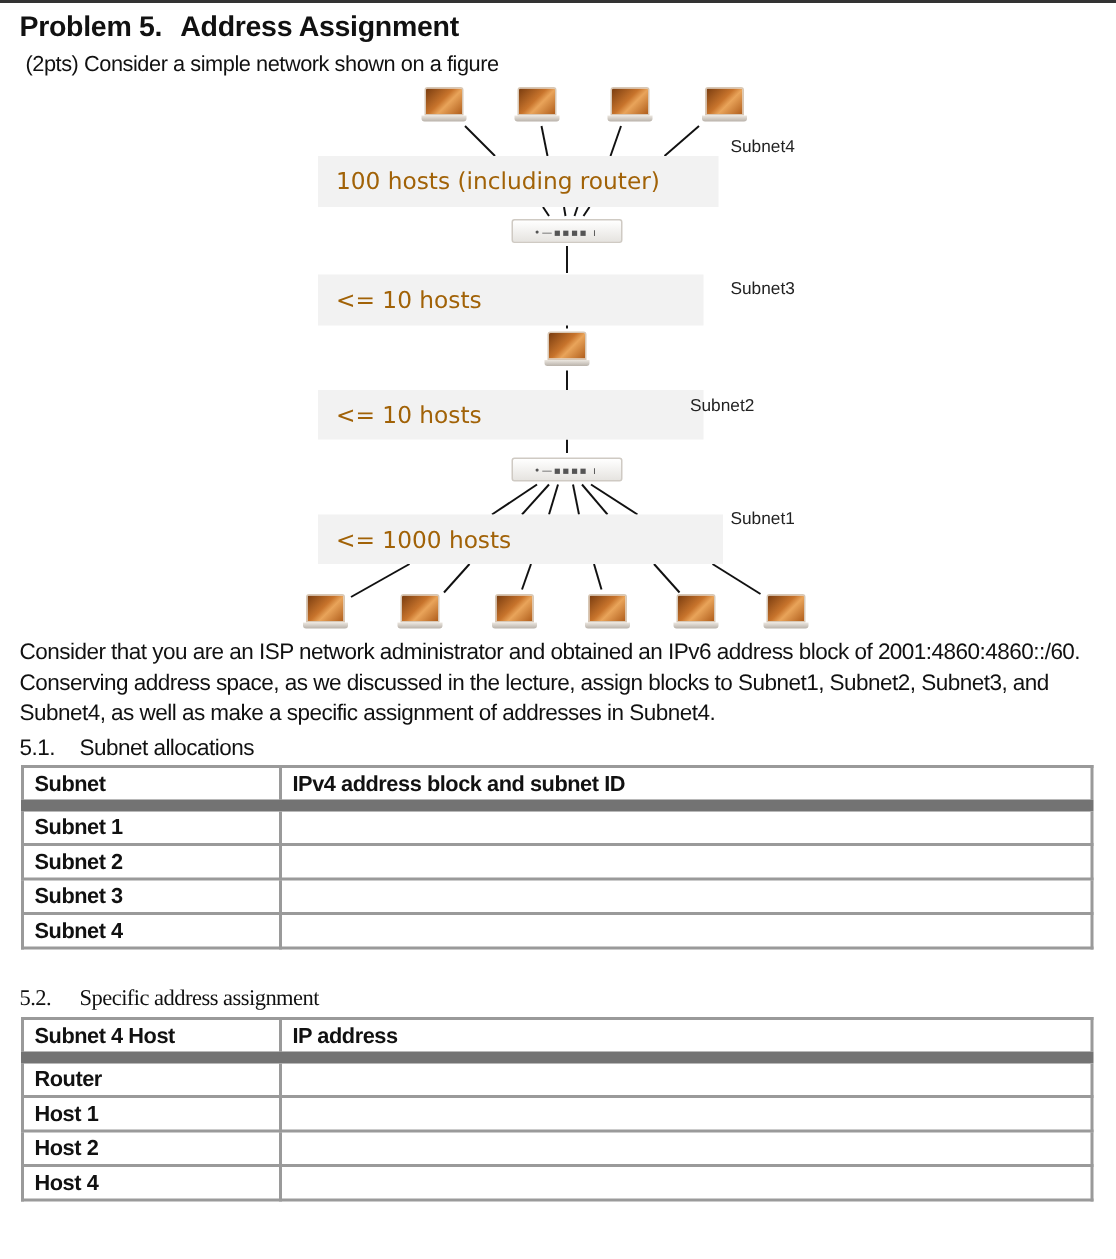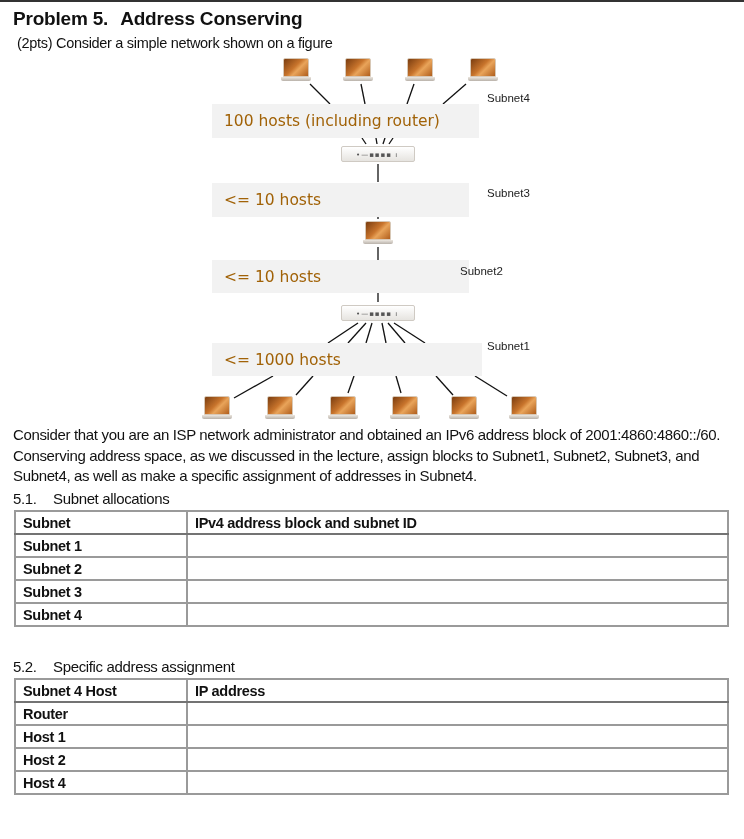--- a/index.html
+++ b/index.html
@@ -26,30 +26,30 @@
     .router { position: absolute; width: 74px; height: 16px; background: linear-gradient(#ffffff, #e6e4e0); border: 1px solid #cfcac3; border-radius: 2px; box-sizing: border-box; }
     .router .ports { position: absolute; left: 14px; top: 5px; font-size: 7px; letter-spacing: 1px; color: #555; font-family: "DejaVu Sans", sans-serif; line-height: 6px; }
 
     .para { position: absolute; left: 13px; top: 425px; width: 725px; font-size: 15px; line-height: 20.5px; letter-spacing: -0.35px; }
     .section-head { position: absolute; left: 13px; font-size: 15px; letter-spacing: -0.35px; }
     .section-head .num { display: inline-block; width: 40px; }
 
     table.grid { position: absolute; left: 14px; border-collapse: collapse; width: 715px; font-size: 14.5px; letter-spacing: -0.3px; }
     table.grid td { border: 2px solid #9a9a9a; height: 21px; padding: 0 7px; font-weight: bold; vertical-align: middle; }
     table.grid td.c1 { width: 156px; }
-    table.grid tr.hdr td { border-bottom: 2px solid #737373; }
+    table.grid tr.hdr td { border-bottom: 8px solid #737373; }
     table.grid td.empty { font-weight: normal; }
   </style>
 </head>
 <body>
 
 <div class="topbar"></div>
 
 <div class="title">
-  <span>Problem 5.</span><span class="gap"></span><span>Address Conserving</span>
+  <span>Problem 5.</span><span class="gap"></span><span>Address Assignment</span>
 </div>
 <div class="subtitle">(2pts) Consider a simple network shown on a figure</div>
 
 <div class="diagram">
   <svg width="744" height="430">
     <g stroke="#111" stroke-width="1.3" fill="none">
 
       <line x1="310" y1="84" x2="330" y2="104"></line>
       <line x1="361" y1="84" x2="365" y2="104"></line>
       <line x1="414" y1="84" x2="407" y2="104"></line>
@@ -175,21 +175,21 @@
     <td class="c1">Subnet 3</td>
     <td class="empty"></td>
   </tr>
   <tr>
     <td class="c1">Subnet 4</td>
     <td class="empty"></td>
   </tr>
 </tbody>
   </table>
 
-<div class="section-head" style="top:658px;">
+<div class="section-head" style="top:658px;font-family:Liberation Serif, serif;">
   <span class="num">5.2.</span><span>Specific address assignment</span>
 </div>
 <table class="grid" style="top:678px;">
   <tbody>
       <tr class="hdr">
     <td class="c1">Subnet 4 Host</td>
     <td>IP address</td>
   </tr>
   <tr>
     <td class="c1">Router</td>

